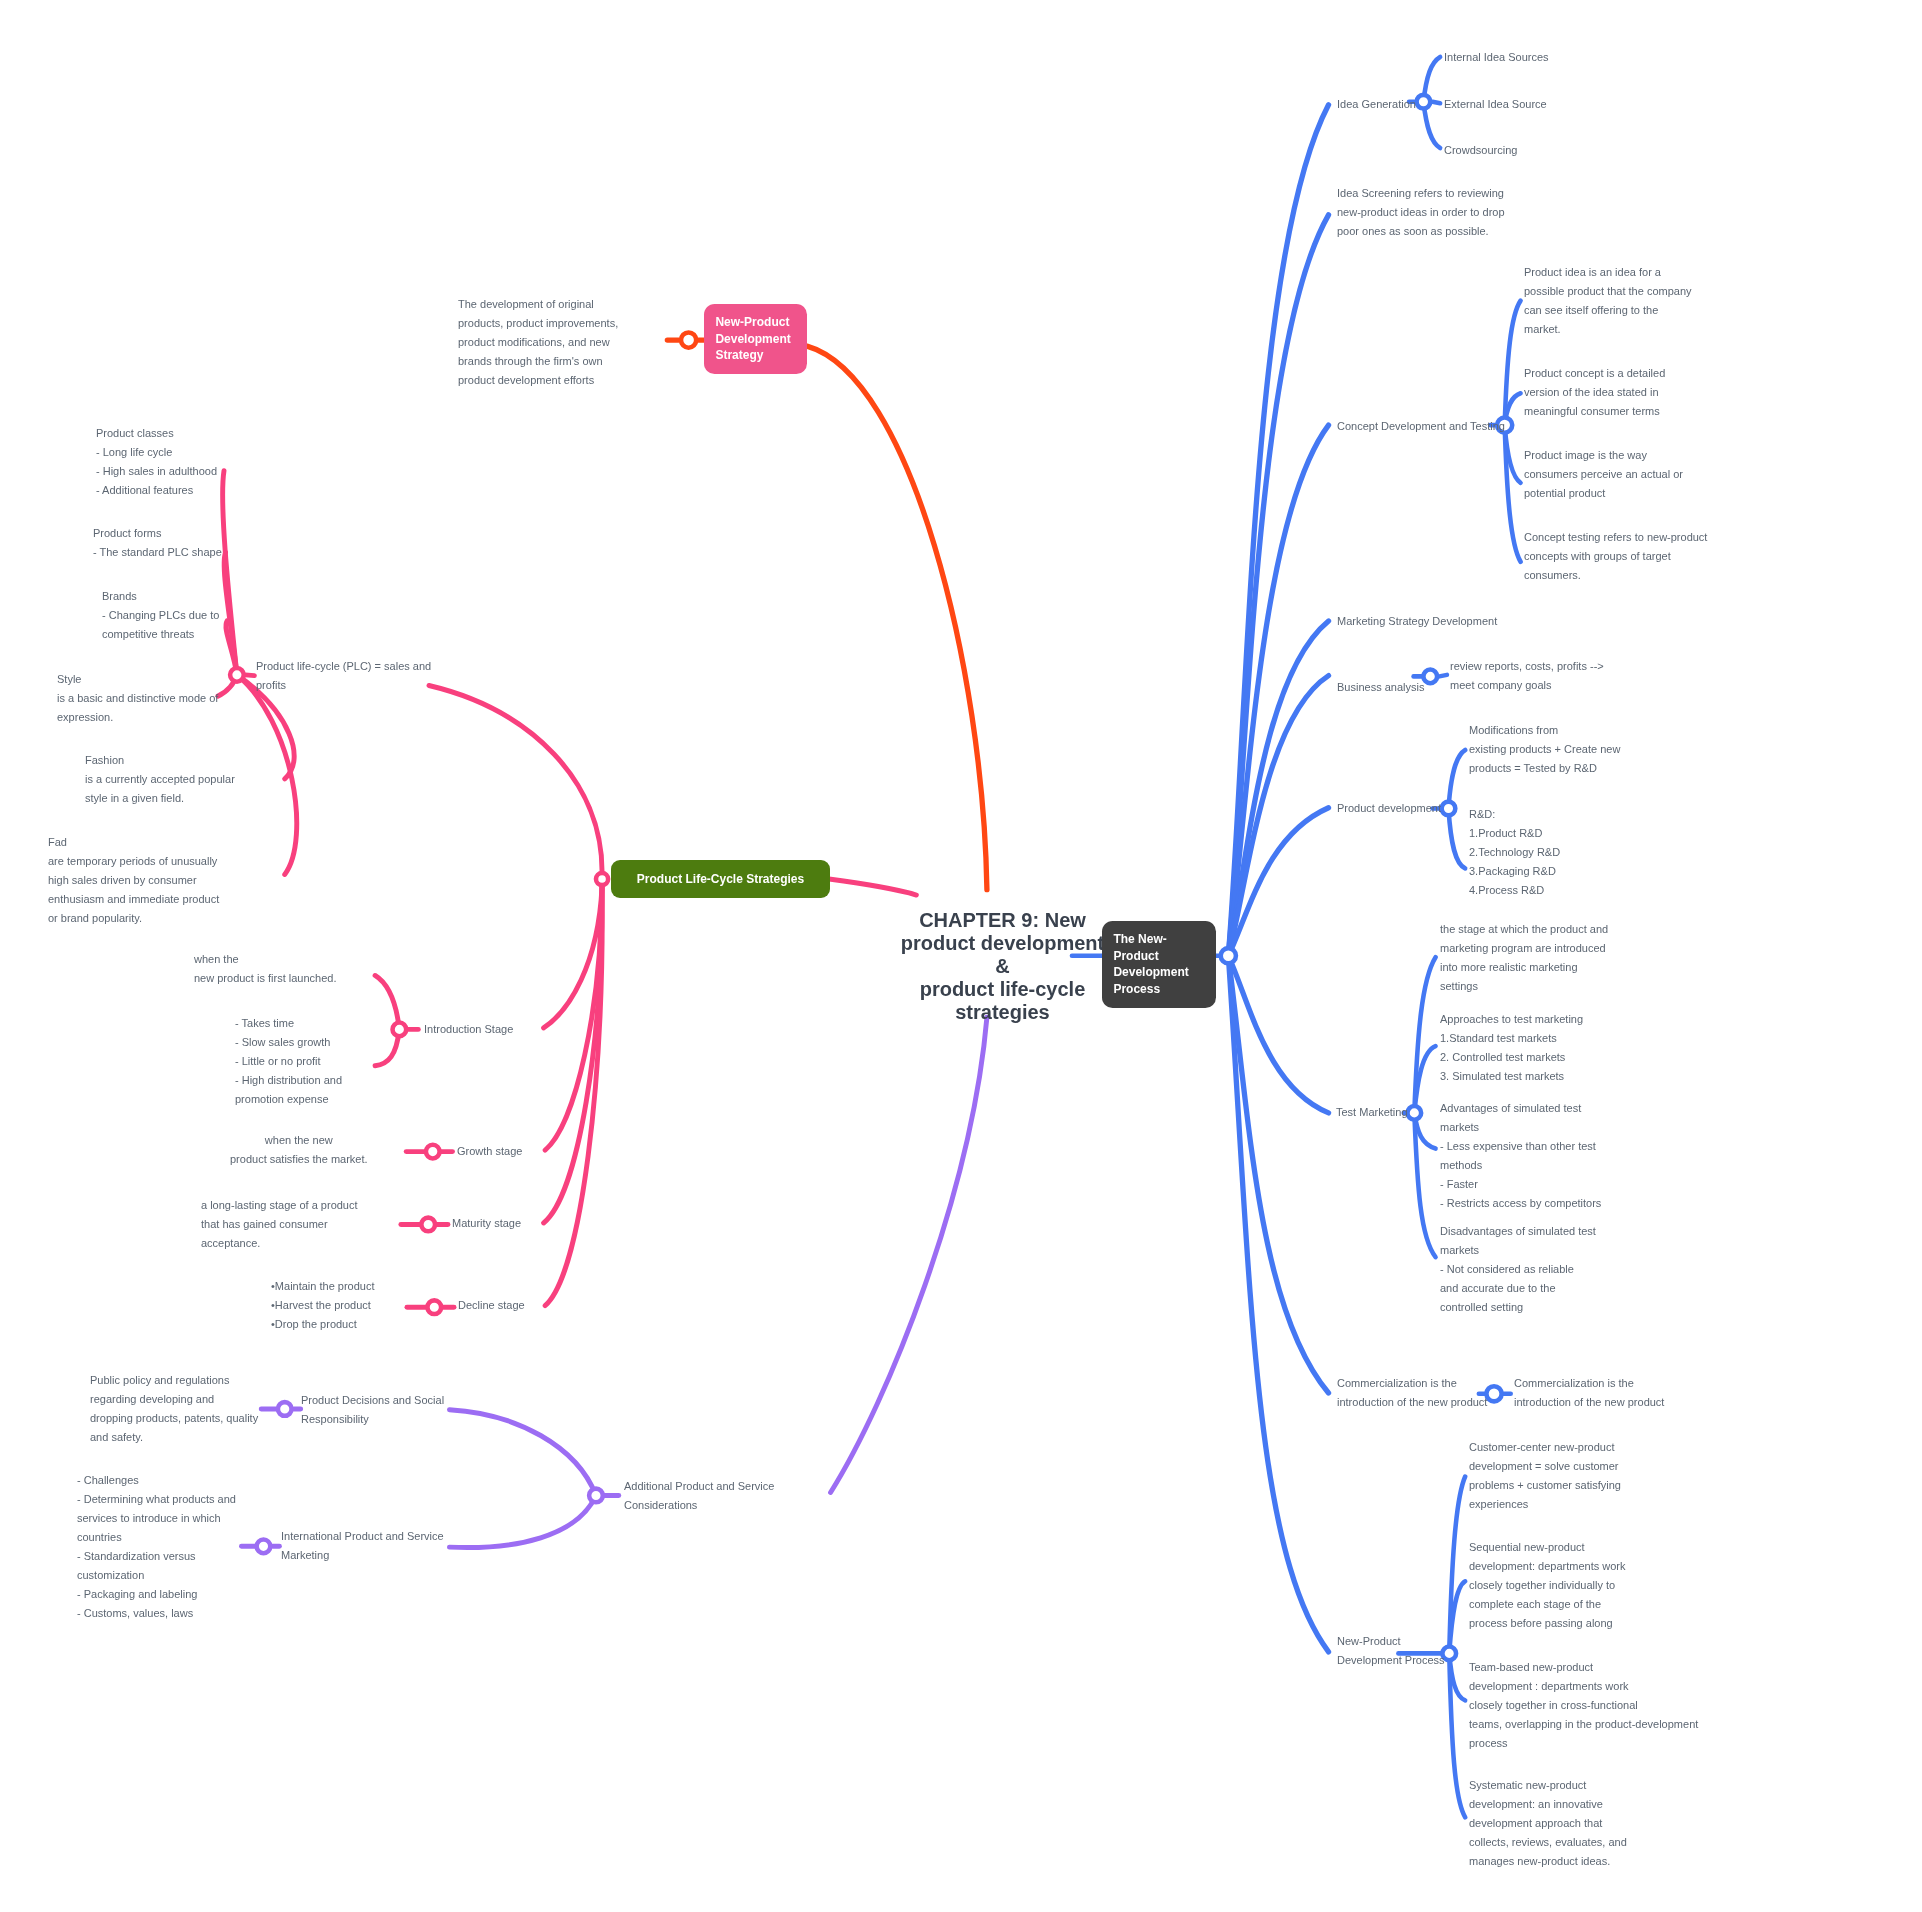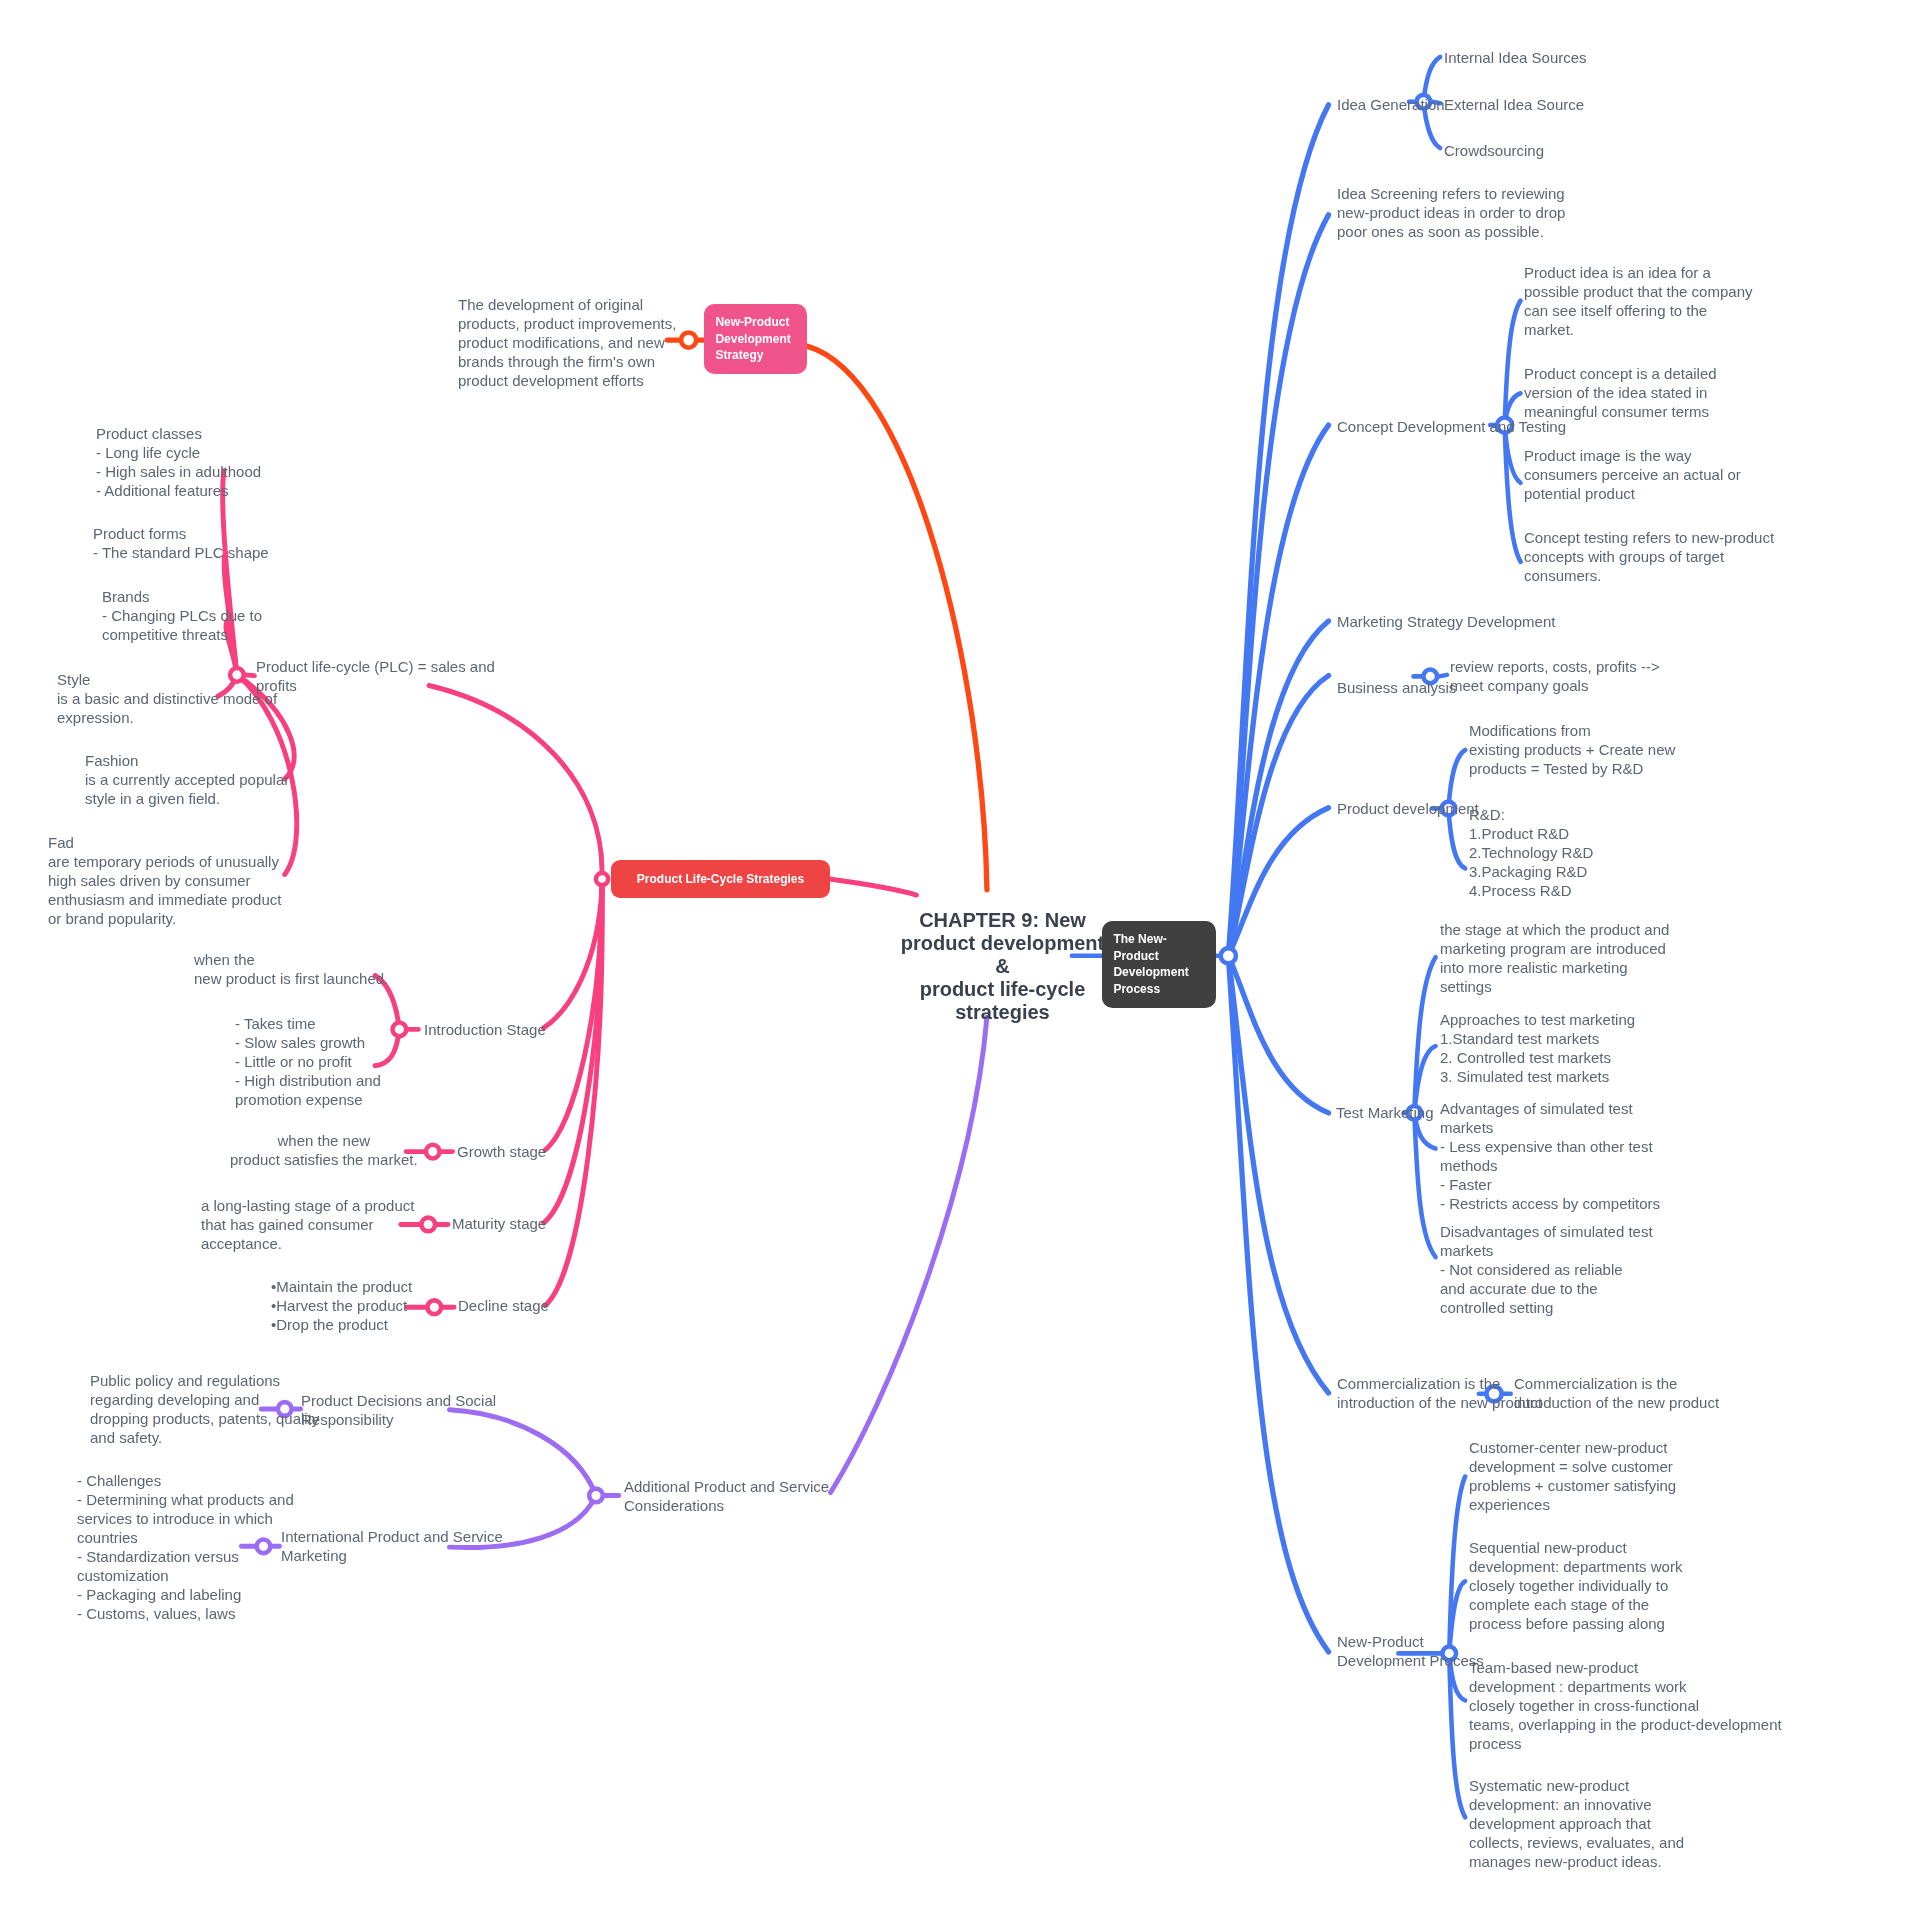--- a/index.html
+++ b/index.html
@@ -1,26 +1,26 @@
 <!DOCTYPE html>
 <html style="font-size:12px"><head>
 <meta charset="utf-8">
 <style>
   html,body{margin:0;padding:0;background:#fff;}
   .canvas{position:relative;width:1923px;height:1913px;background:#ffffff;
           font-family:"Liberation Sans",sans-serif;overflow:hidden;}
   svg.wires{position:absolute;left:0;top:0;}
-  .topic{position:absolute;white-space:pre-line;color:#5C6672;font-size:15px;line-height:19px;}
+  .topic{position:absolute;white-space:pre-line;color:#5C6672;font-size:11px;line-height:19px;}
   .title{position:absolute;white-space:pre-line;font-weight:bold;color:#39414D;
          font-size:20px;line-height:23px;text-align:center;}
   .nodebox{position:absolute;white-space:pre-line;color:#ffffff;font-weight:bold;
            border-radius:10.6px;font-size:12px;line-height:16.7px;padding:10px 11.4px;box-sizing:border-box;}
   .nodebox.center-v{display:flex;align-items:center;justify-content:center;padding:0;border-radius:9px;}
   .pinkbg{background:#F0548B;}
-  .purplebg{background:#ef4444;}
+  .purplebg{background:#4d7c0f;}
   .bluebg{background:#404040;}
 </style>
 </head>
 <body>
 
 <div class="canvas" id="map">
 
 <svg class="wires" width="1923" height="1913" viewBox="0 0 2533 2520">
 
   <g fill="none" stroke="#4478F3" stroke-width="7" stroke-linecap="round">

